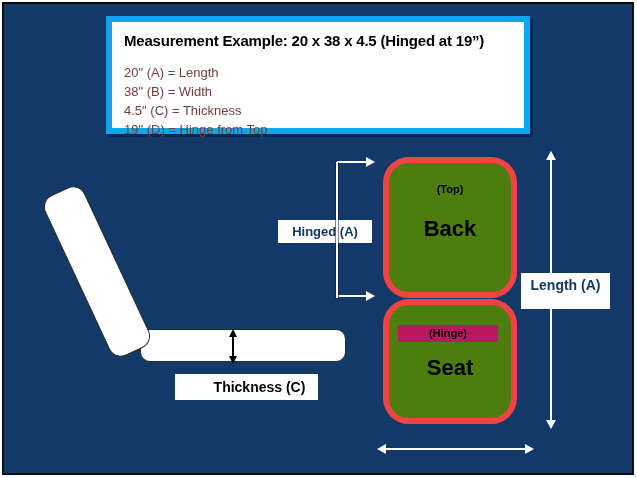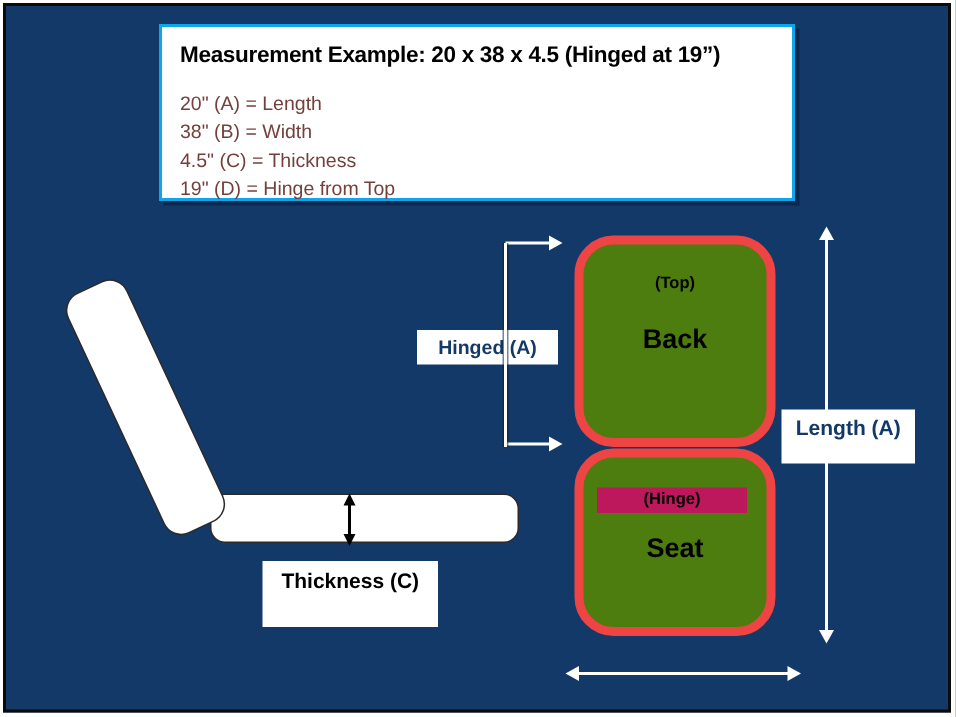--- a/index.html
+++ b/index.html
@@ -13,21 +13,21 @@
   .abs{position:absolute;}
   .canvas{
     position:absolute;left:2px;top:2px;right:3px;bottom:3px;
     background:#123968;
     border:2px solid #0b0b0b;
     box-sizing:border-box;
   }
   
   .title-box{
     left:106px;top:16px;width:424px;height:118px;
-    background:#ffffff;border:2px solid #0ea5e9;
+    background:#ffffff;border:6px solid #0ea5e9;
     box-sizing:border-box;
     box-shadow:3px 3px 0 0 #0b2950;
     padding:10px 0 0 12px;
     z-index:4;
   }
   .title-text{
     font-size:15px;font-weight:bold;color:#000;
     letter-spacing:-0.2px;white-space:nowrap;
     margin-bottom:14px;
   }
@@ -40,21 +40,21 @@
     z-index:1;
   }
   .back-shape{left:383px;top:157px;width:134px;height:141px;border-radius:26px;}
   .seat-shape{left:383px;top:299px;width:134px;height:125px;border-radius:26px;}
   .shape-small-label{
     position:absolute;left:0;width:100%;text-align:center;
     font-size:11px;font-weight:bold;color:#000;
   }
   .shape-big-label{
     position:absolute;left:0;width:100%;text-align:center;
-    font-size:18px;font-weight:bold;color:#000;
+    font-size:22px;font-weight:bold;color:#000;
   }
   .hinge-bridge{
     left:398px;top:289px;width:100px;height:17px;
     background:#be185d;z-index:2;
     text-align:center;font-size:11px;font-weight:bold;color:#000;
     line-height:17px;
     margin-top:36px;
   }
   
   .side-seat{
@@ -72,22 +72,22 @@
   
   .wlabel{
     background:#ffffff;text-align:center;
     font-weight:bold;color:#123968;
     z-index:4;
   }
   .hinged-label{left:278px;top:220px;width:94px;height:23px;font-size:13px;line-height:23px;}
   .length-label{left:521px;top:273px;width:89px;height:36px;font-size:14px;line-height:24px;}
   .width-label{left:404px;top:436px;width:103px;height:25px;font-size:14px;line-height:25px;}
   .thickness-label{
-    left:175px;top:374px;width:117px;height:44px;
-    font-size:14px;line-height:26px;color:#000;
+    left:175px;top:374px;width:117px;height:26px;
+    font-size:14px;line-height:26px;color:#000;padding-left:26px;
   }
   
   .wline{background:#ffffff;z-index:3;}
   .bracket-vline{
     left:336px;top:162px;width:2px;height:136px;background:#fff;
     box-shadow:1px 0 0 rgba(10,30,60,.55), -1px 0 0 rgba(10,30,60,.55);
     z-index:5;
   }
   .arr{width:0;height:0;z-index:3;}
   .arr-right-w{border-top:5px solid transparent;border-bottom:5px solid transparent;border-left:9px solid #fff;}

